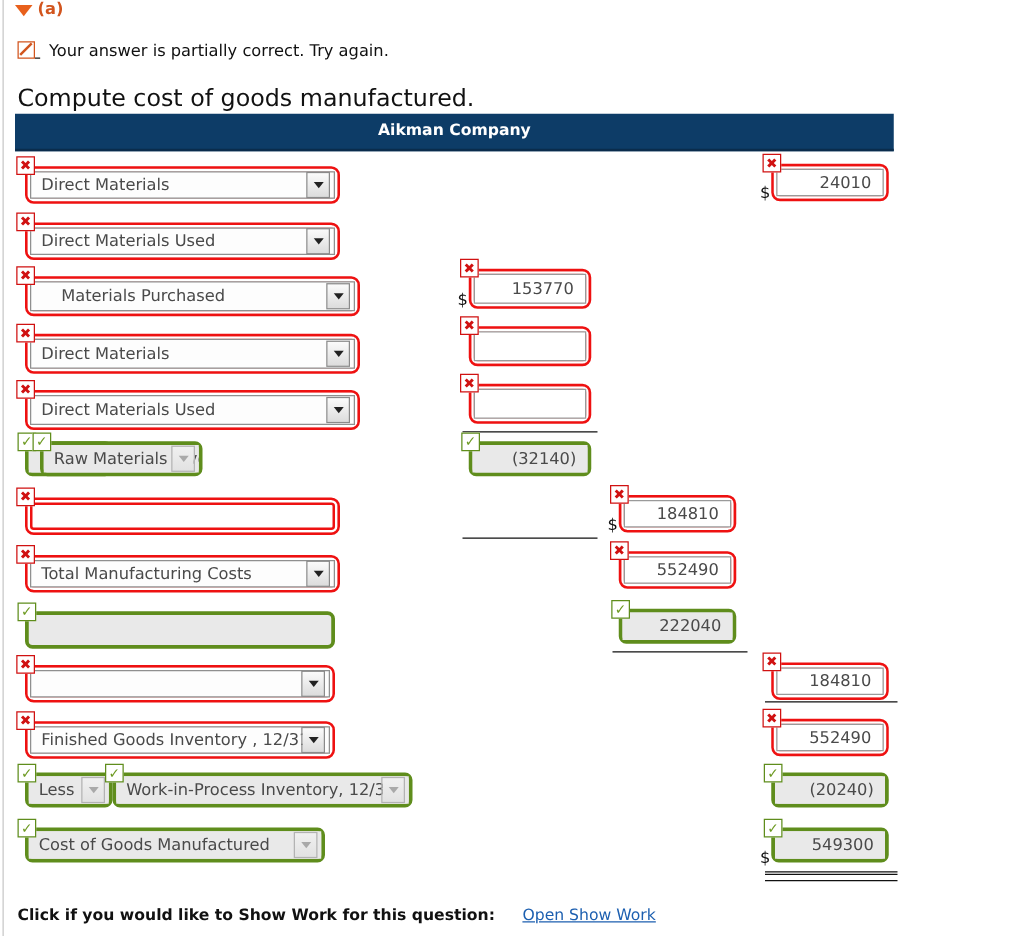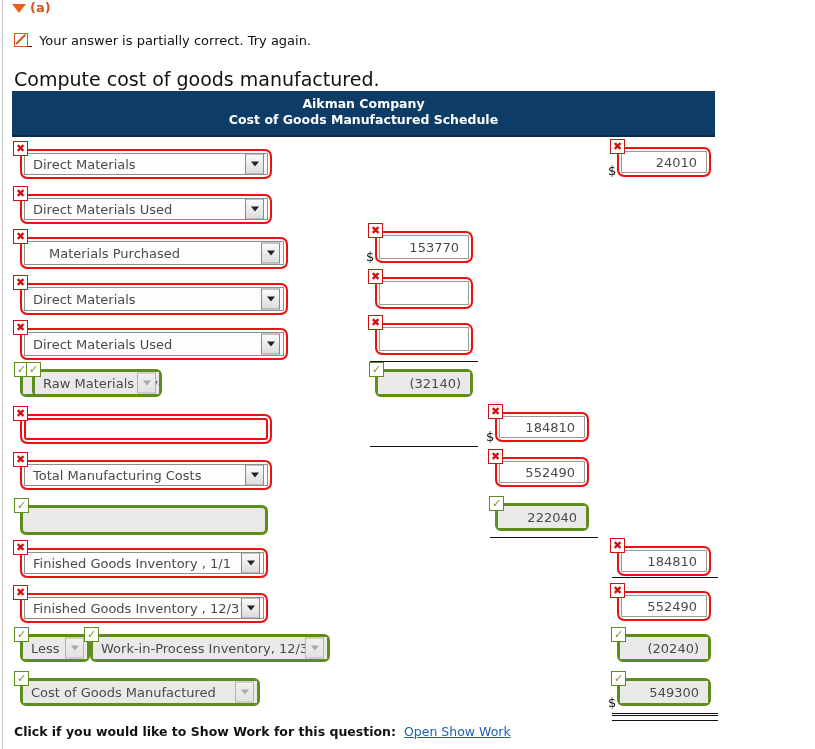--- a/index.html
+++ b/index.html
@@ -121,42 +121,41 @@
   .colon{position:absolute;font-size:14px;color:#111;}
 
   
   .rule{position:absolute;height:0;border-top:1.3px solid #111;}
   .rule2{position:absolute;height:4px;border-top:1.3px solid #111;border-bottom:1.3px solid #111;}
 
   
   .footer{position:absolute;left:14px;top:724px;font-size:12.5px;}
   .footer b{font-weight:bold;color:#111;}
   .sw-link{
-    margin-left:4px;color:#1c5fb0;text-decoration:underline;cursor:pointer;
+    margin-left:18px;color:#1c5fb0;text-decoration:underline;cursor:pointer;
   }
 </style>
 </head>
 <body>
 
 <div class="left-gutter"></div>
 
 <div class="tri"></div>
 <div class="part-txt">(a)</div>
 
 <div class="status-row">
   <span class="status-box"></span>
   <span class="status-text">Your answer is partially correct.  Try again.</span>
 </div>
 
 <div class="instr">Compute cost of goods manufactured.</div>
 
 <div class="sheet">
   <div class="sheet-head">
     <div>Aikman Company</div>
-    <div>Cost of Goods Manufactured Schedule</div>
   </div>
   <div class="body" id="sheet-body">
       <div class="fld shell-red" style="left: 8px; top: 12px; width: 252px; height: 30px;">
         <span class="badge badge-x">✖</span>
         <div class="sel">
           <span class="lbl">Direct Materials</span>
           <span class="arrow">
             <i class="caret"></i>
           </span>
         </div>
@@ -262,21 +261,20 @@
       <div class="fld shell-green" style="left: 8px; top: 368px; width: 248px; height: 30px;">
         <span class="badge badge-v">✓</span>
       </div>
       <div class="fld shell-green" style="left: 483px; top: 366px; width: 94px; height: 28px;">
         <span class="badge badge-v">✓</span>
         <div class="num green-in">222040</div>
       </div>
       <div class="fld shell-red" style="left: 8px; top: 411px; width: 248px; height: 30px;">
         <span class="badge badge-x">✖</span>
         <div class="sel">
-          <span class="lbl">Finished Goods Inventory , 1/1</span>
           <span class="arrow">
             <i class="caret"></i>
           </span>
         </div>
       </div>
       <div class="fld shell-red" style="left: 605px; top: 409px; width: 94px; height: 30px;">
         <span class="badge badge-x">✖</span>
         <div class="num">184810</div>
       </div>
       <div class="fld shell-red" style="left: 8px; top: 456px; width: 248px; height: 30px;">

